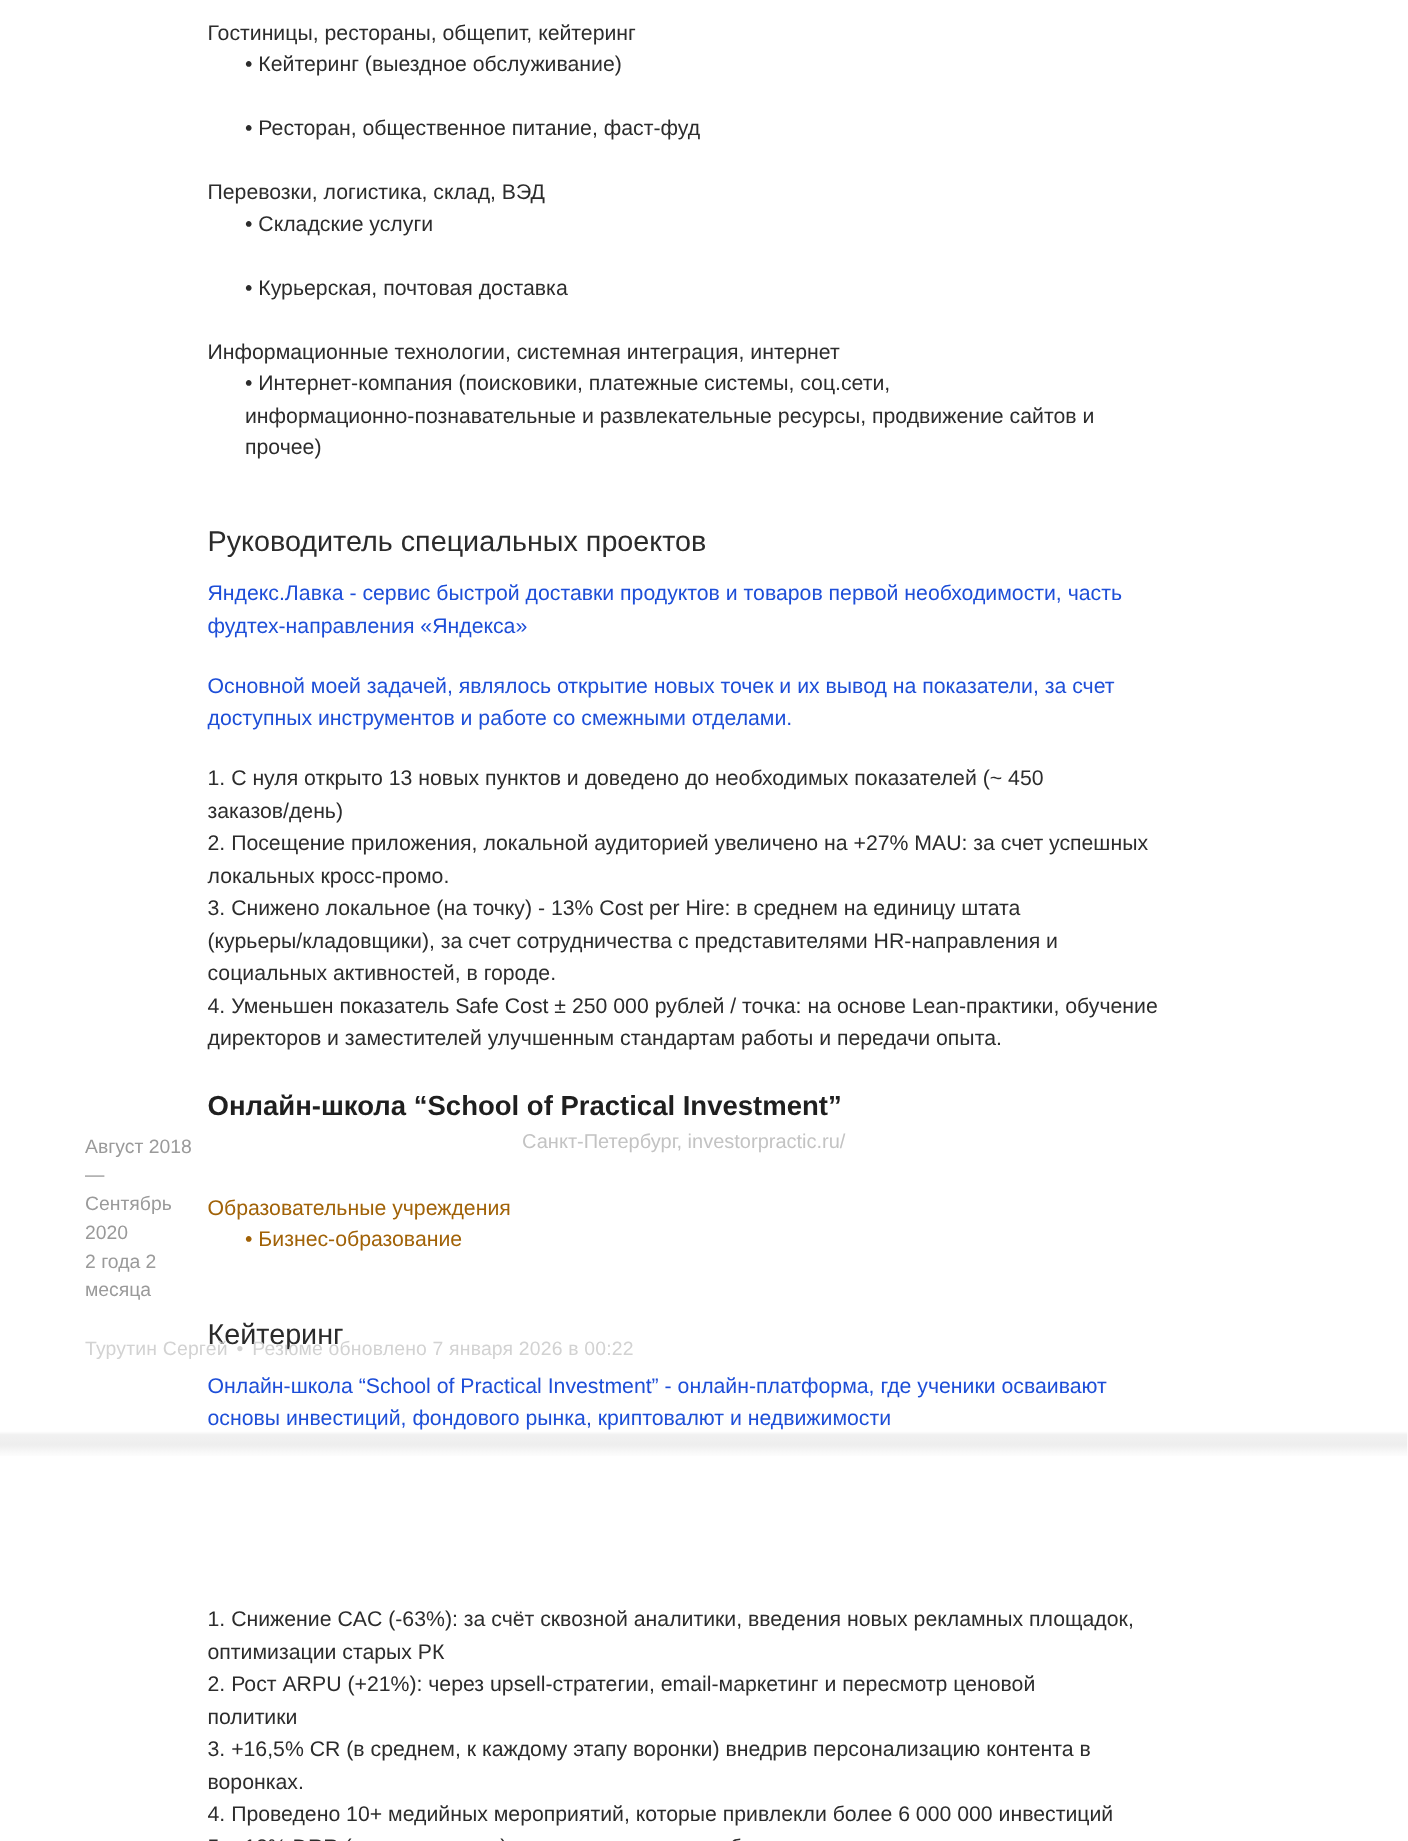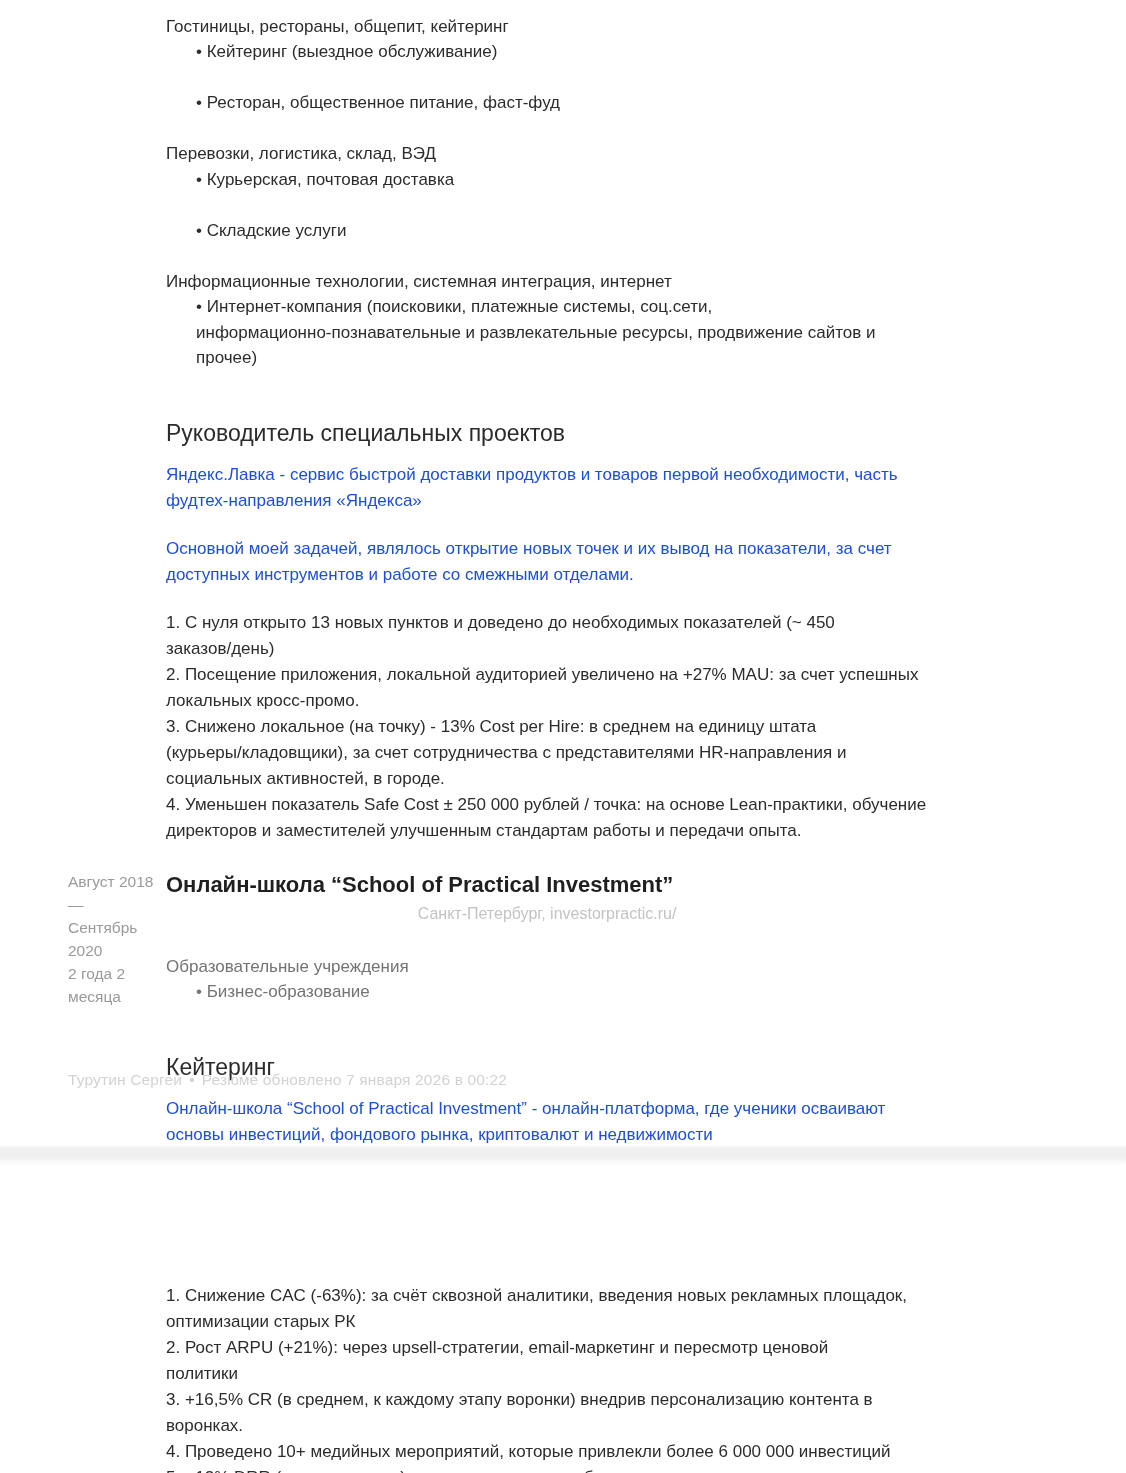--- a/index.html
+++ b/index.html
@@ -38,20 +38,21 @@
   }
   .col-dates {
     width: 160px;
     flex: 0 0 160px;
     padding-left: 68px;
     box-sizing: border-box;
     color: #9a9a9a;
     font-size: 15.5px;
     line-height: 23px;
     white-space: pre-line;
+    margin-top: 36px;
   }
   .col-body {
     flex: 1 1 auto;
     padding-left: 6px;
     padding-right: 62px;
     box-sizing: border-box;
     max-width: 830px;
   }
 
   
@@ -92,21 +93,21 @@
   .company-meta {
     font-size: 16px;
     color: #c3c3c3;
     line-height: 24px;
     margin: 0 0 2px 0;
     text-align: center;
   }
   .industry {
     font-size: 17px;
     line-height: 25.5px;
-    color: #737373;
+    color: #a16207;
     white-space: pre-line;
   }
   .industry .sub { display: block; padding-left: 30px; }
 
   .footer-line {
     position: absolute;
     left: 68px;
     top: 1083px;
     font-size: 15.5px;
     color: #d2d2d2;
@@ -135,22 +136,22 @@
   <div class="entry" style="padding-top:0px;">
     <div class="col-dates"></div>
 
     <div class="col-body">
 
       <div class="spec-list">
         <span>Гостиницы, рестораны, общепит, кейтеринг</span>
         <span class="sub">• Кейтеринг (выездное обслуживание)</span>
         <span class="sub">• Ресторан, общественное питание, фаст-фуд</span>
         <span>Перевозки, логистика, склад, ВЭД</span>
+        <span class="sub">• Складские услуги</span>
         <span class="sub">• Курьерская, почтовая доставка</span>
-        <span class="sub">• Складские услуги</span>
         <span>Информационные технологии, системная интеграция, интернет</span>
         <span class="sub">• Интернет-компания (поисковики, платежные системы, соц.сети,
 информационно-познавательные и развлекательные ресурсы, продвижение сайтов и
 прочее)</span>
       </div>
 
       <h2 class="role-title">Руководитель специальных проектов</h2>
 
       <p class="para">Яндекс.Лавка - сервис быстрой доставки продуктов и товаров первой необходимости, часть
 фудтех-направления «Яндекса»</p>

